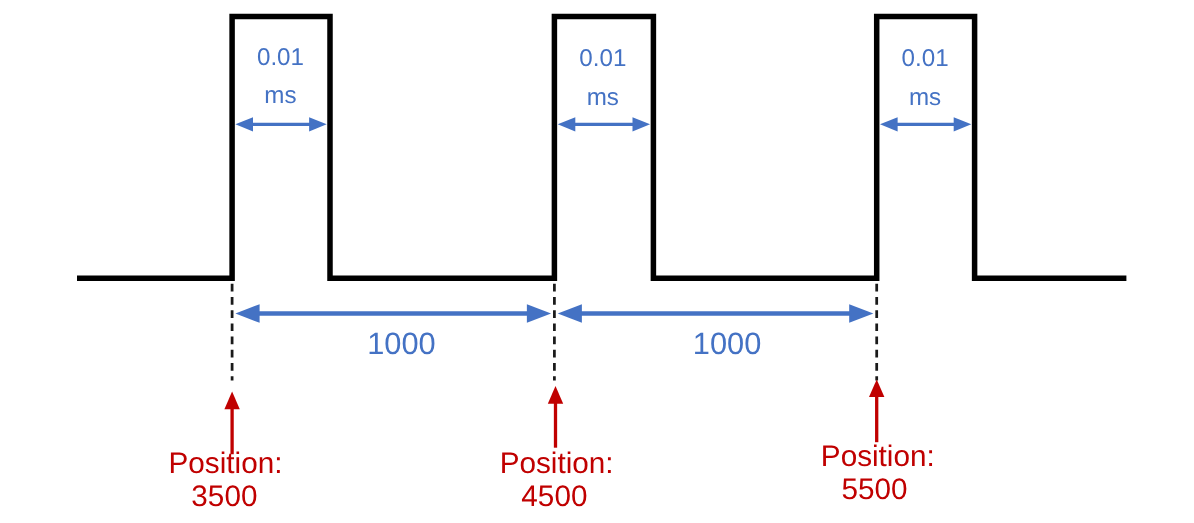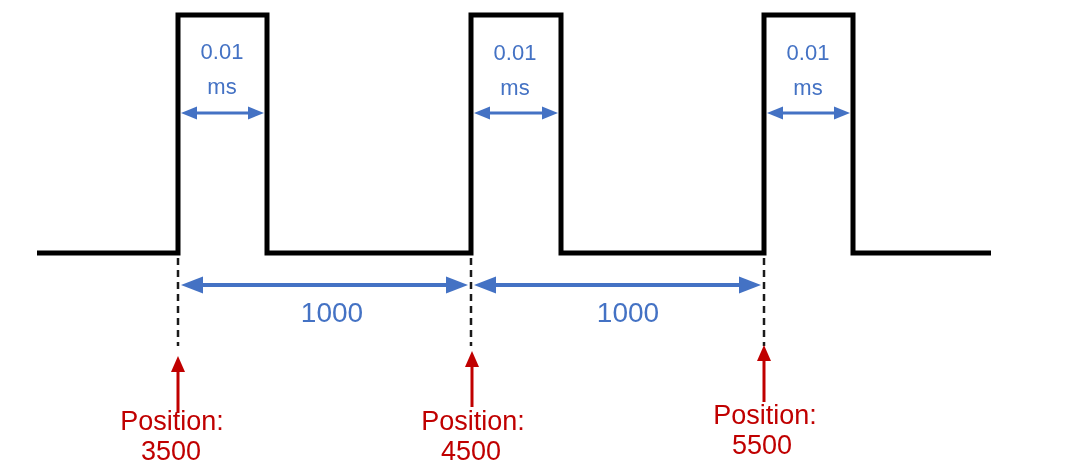--- a/index.html
+++ b/index.html
@@ -6,20 +6,21 @@
     margin: 0;
     padding: 0;
     background: #ffffff;
   }
   .stage {
     position: relative;
     width: 991px;
     height: 475px;
     background: #ffffff;
     overflow: hidden;
+    margin-left: 33px;
   }
   svg text {
     font-family: "Liberation Sans", sans-serif;
   }
   .txt-blue-sm {
     font-size: 22px;
     fill: #4472C4;
     text-anchor: middle;
   }
   .txt-blue-lg {

